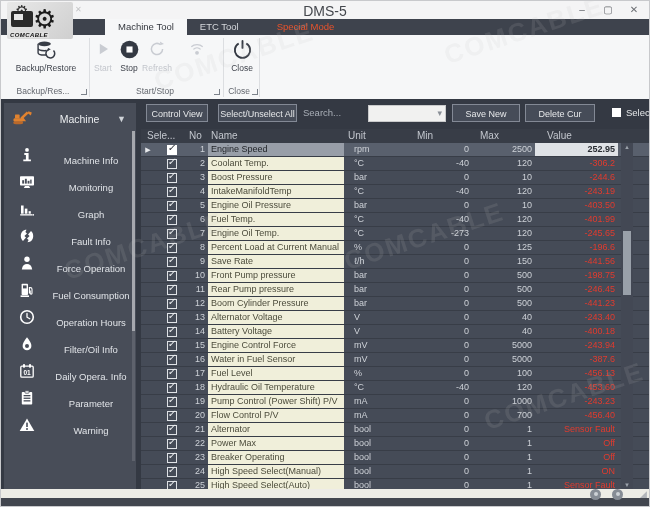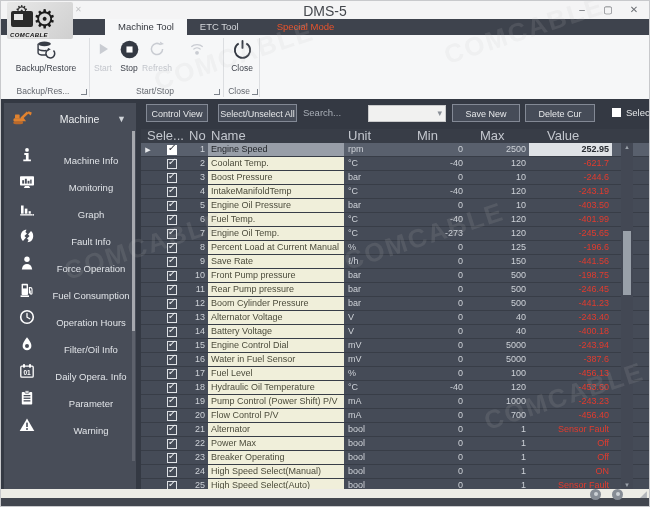--- a/index.html
+++ b/index.html
@@ -56,31 +56,31 @@
     color:#e6e8ea;font-size:9px;text-align:center;box-sizing:border-box;cursor:pointer;}
   .tb-search{position:absolute;top:6px;left:162px;font-size:9.5px;color:#a9afb7;cursor:text;}
   .tb-combo{position:absolute;top:4px;left:227px;width:78px;height:17px;background:#f1f1f0;border:1px solid #c9cacb;
     box-sizing:border-box;cursor:pointer;}
   .tb-combo .caret{position:absolute;right:3px;top:2px;font-size:9px;color:#8a8f96;}
   .tb-selected{position:absolute;top:6px;left:471px;display:flex;align-items:center;cursor:pointer;}
   .tb-check{width:9px;height:9px;background:#ffffff;}
   .tb-selected .lbl{font-size:9.5px;color:#e6e8ea;margin-left:5px;white-space:nowrap;}
   
   .table{position:absolute;left:140px;top:128px;width:508px;height:360px;overflow:hidden;background:#3c414b;}
-  .thead{display:flex;height:14px;background:#383d47;color:#c3c7ce;font-size:13px;line-height:14px;}
+  .thead{display:flex;height:14px;background:#383d47;color:#c3c7ce;font-size:10px;line-height:14px;}
   .row{display:flex;height:14px;background:#454b57;border-bottom:1px solid #383d47;box-sizing:border-box;
     font-size:9px;line-height:13px;color:#ced2d8;cursor:default;}
   .row.sel{background:#59606d;}
   .c-ind{width:14px;text-align:center;color:#e8eaed;font-size:7px;}
   .c-sel{width:34px;display:flex;align-items:center;justify-content:center;}
   .c-no{width:18px;text-align:right;padding-right:2px;box-sizing:border-box;}
   .c-name{width:136px;margin-left:1px;background:#f0efda;color:#4c4c3c;padding-left:3px;box-sizing:border-box;
     white-space:nowrap;overflow:hidden;}
   .row.sel .c-name{background:#989ea8;color:#23262b;}
-  .c-unit{width:65px;padding-left:4px;box-sizing:border-box;}
+  .c-unit{width:65px;padding-left:4px;box-sizing:border-box;margin-left:6px;}
   .c-min{width:57px;text-align:right;padding-right:3px;box-sizing:border-box;}
   .c-max{width:63px;text-align:right;padding-right:3px;box-sizing:border-box;}
   .c-val{width:83px;text-align:right;padding-right:3px;box-sizing:border-box;}
   .c-val.alarm{color:#e23b2e;}
   .row.sel .c-val{background:#dfe2e6;color:#272b31;font-weight:bold;}
   .c-fill{flex:1;}
   .h-sel{width:48px;padding-left:6px;box-sizing:border-box;}
   .h-no{width:18px;}
   .h-name{width:137px;padding-left:4px;box-sizing:border-box;}
   .h-unit{width:65px;padding-left:4px;box-sizing:border-box;}
@@ -389,21 +389,21 @@
         <div class="row">
           <span class="c-ind"></span>
           <span class="c-sel">
             <span class="chk"></span>
           </span>
           <span class="c-no">2</span>
           <span class="c-name">Coolant Temp.</span>
           <span class="c-unit">°C</span>
           <span class="c-min">-40</span>
           <span class="c-max">120</span>
-          <span class="c-val alarm">-621.7</span>
+          <span class="c-val alarm">-306.2</span>
           <span class="c-fill"></span>
         </div>
         <div class="row">
           <span class="c-ind"></span>
           <span class="c-sel">
             <span class="chk"></span>
           </span>
           <span class="c-no">3</span>
           <span class="c-name">Boost Pressure</span>
           <span class="c-unit">bar</span>
@@ -554,21 +554,21 @@
           <span class="c-max">40</span>
           <span class="c-val alarm">-400.18</span>
           <span class="c-fill"></span>
         </div>
         <div class="row">
           <span class="c-ind"></span>
           <span class="c-sel">
             <span class="chk"></span>
           </span>
           <span class="c-no">15</span>
-          <span class="c-name">Engine Control Dial</span>
+          <span class="c-name">Engine Control Force</span>
           <span class="c-unit">mV</span>
           <span class="c-min">0</span>
           <span class="c-max">5000</span>
           <span class="c-val alarm">-243.94</span>
           <span class="c-fill"></span>
         </div>
         <div class="row">
           <span class="c-ind"></span>
           <span class="c-sel">
             <span class="chk"></span>

